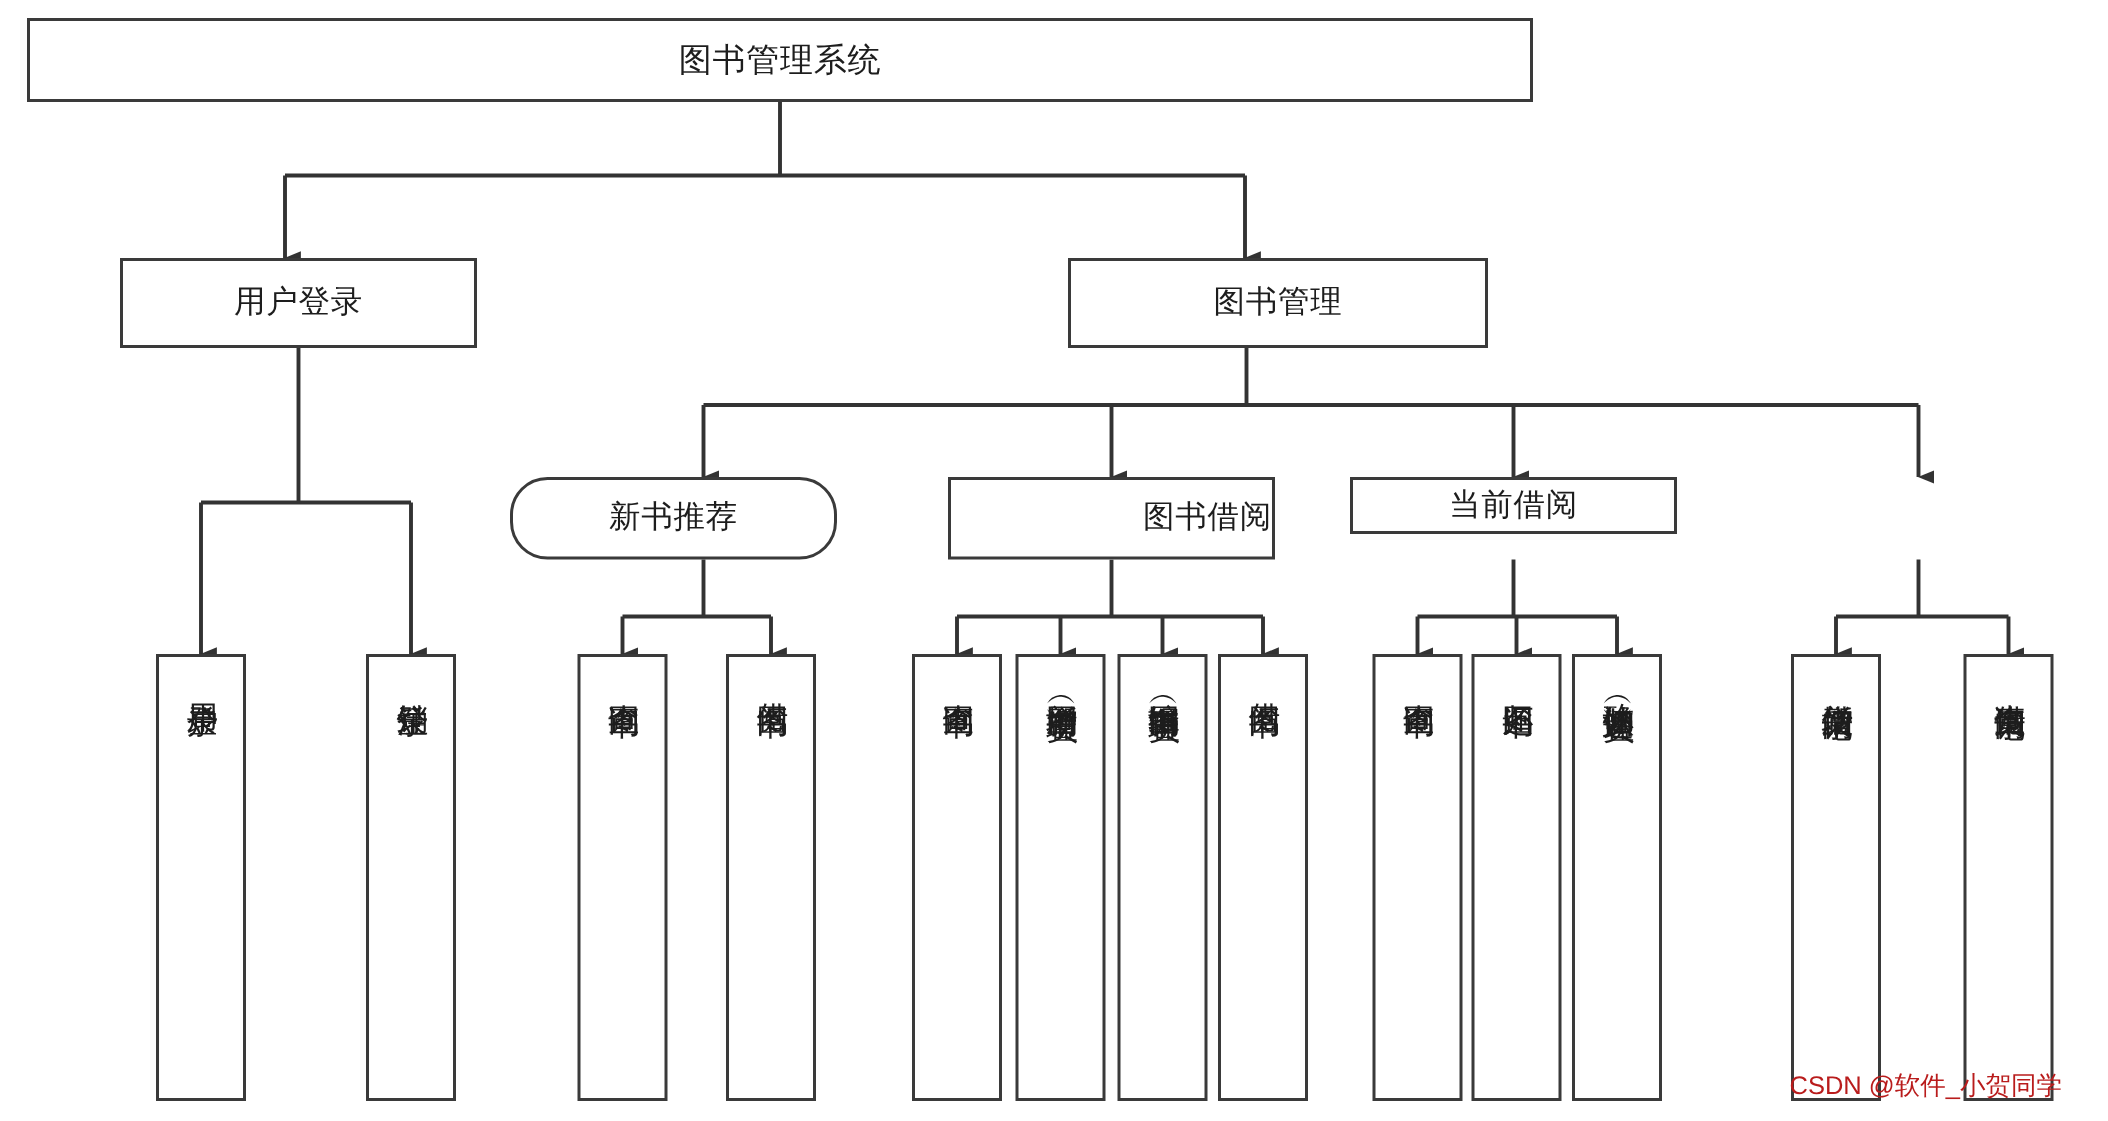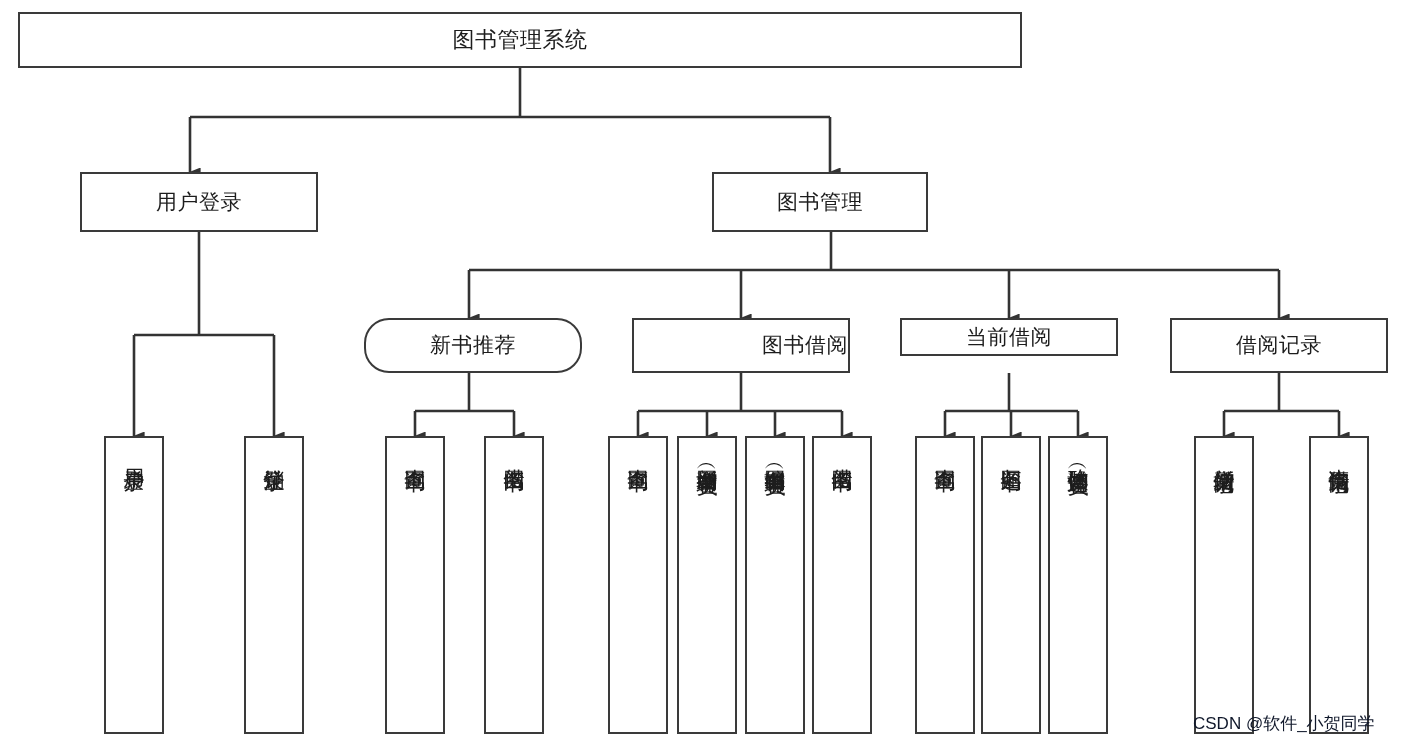--- a/index.html
+++ b/index.html
@@ -63,21 +63,21 @@
     line-height: 1.05;
     letter-spacing: 1px;
     white-space: normal;
     max-height: 276px;
   }
   .watermark {
     position: absolute;
     left: 1193px;
     top: 712px;
     font-size: 17px;
-    color: #0f172a;
+    color: #b91c1c;
     white-space: nowrap;
     user-select: none;
   }
 </style>
 </head>
 <body>
 
 <div id="diagram-root">
 
   <svg id="edge-layer" viewBox="0 0 1405 747" width="1405" height="747" xmlns="http://www.w3.org/2000/svg">
@@ -130,36 +130,33 @@
     </g>
   </svg>
 
   <div class="node horiz root" style="left:18px; top:12px; width:1004px; height:56px;">
     <span class="node-label">图书管理系统</span>
   </div>
 
   <div class="node horiz" style="left:80px; top:172px; width:238px; height:60px;">
     <span class="node-label">用户登录</span>
   </div>
-  <div class="node horiz" style="left:712px; top:172px; width:216px; height:60px;">
+  <div class="node horiz" style="left:712px; top:172px; width:280px; height:60px;">
     <span class="node-label">图书管理</span>
   </div>
 
-  <div class="node horiz" style="left:364px; top:318px; width:218px; height:55px;border-radius:25px;">
+  <div class="node horiz" style="left:340px; top:318px; width:218px; height:55px;border-radius:25px;">
     <span class="node-label">新书推荐</span>
   </div>
   <div class="node horiz" style="left:632px; top:318px; width:218px; height:55px;justify-content:flex-end;">
     <span class="node-label">图书借阅</span>
   </div>
   <div class="node horiz" style="left:900px; top:318px; width:218px; height:38px;">
     <span class="node-label">当前借阅</span>
   </div>
-  <div class="node horiz" style="left:1170px; top:318px; width:218px; height:55px;">
-    <span class="node-label">借阅记录</span>
-  </div>
 
   <div class="node leaf" style="left:104px; top:436px; width:60px; height:298px;">
     <span class="node-label">用户登录</span>
   </div>
   <div class="node leaf" style="left:244px; top:436px; width:60px; height:298px;">
     <span class="node-label">注销登录</span>
   </div>
 
   <div class="node leaf" style="left:385px; top:436px; width:60px; height:298px;">
     <span class="node-label">查询图书</span>

